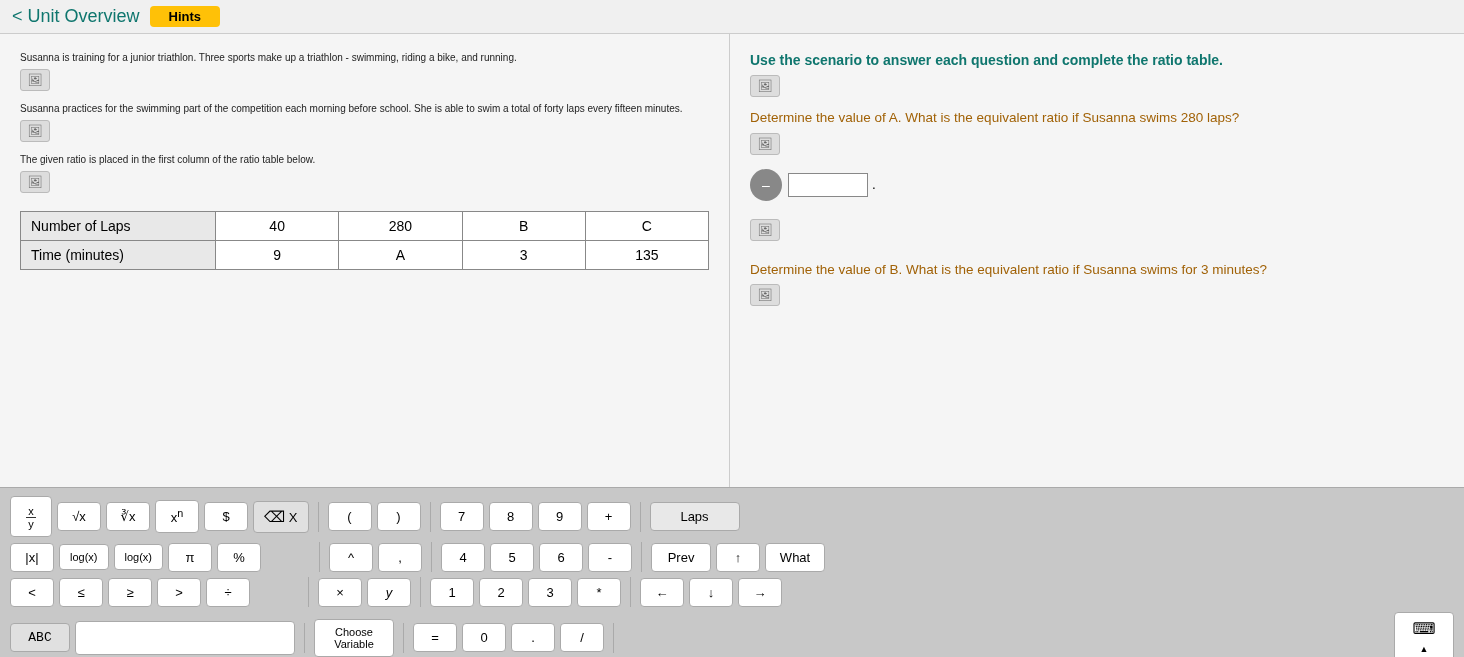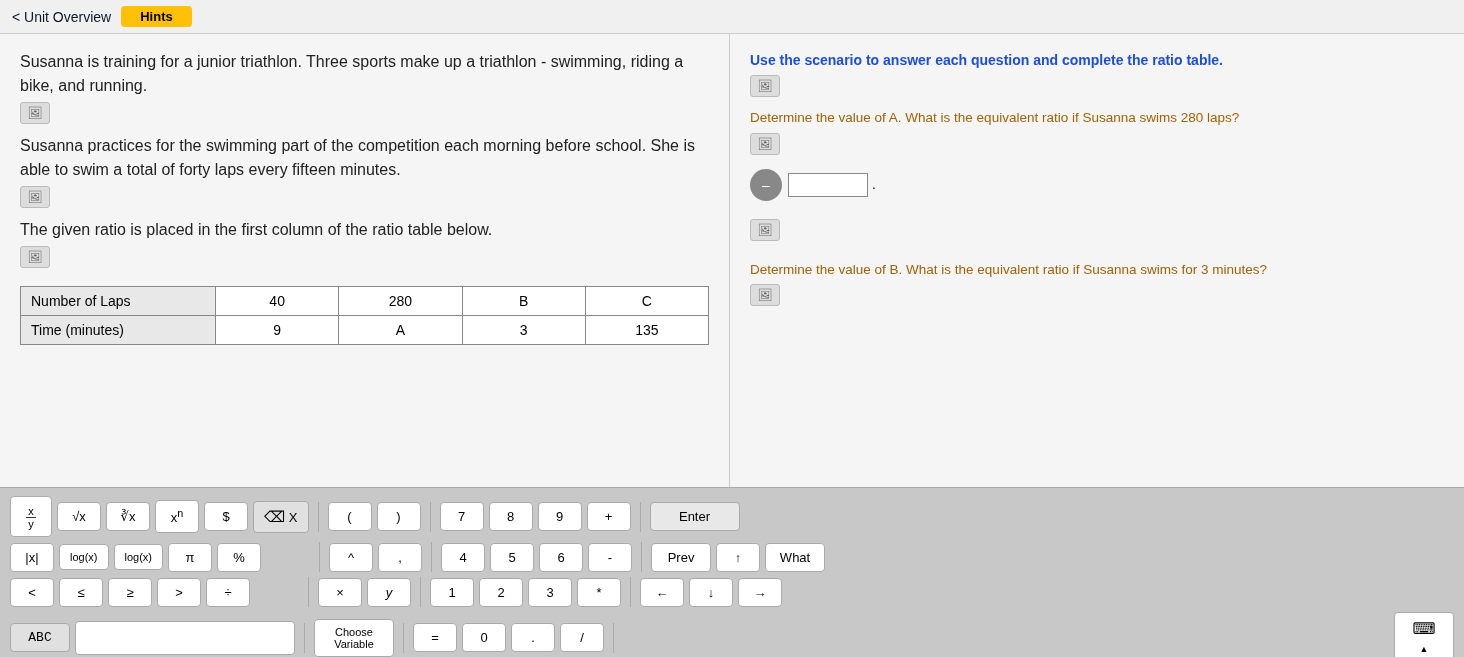--- a/index.html
+++ b/index.html
@@ -12,22 +12,22 @@
     }
     .top-bar {
       display: flex;
       align-items: center;
       gap: 10px;
       padding: 6px 12px;
       background: #f0f0f0;
       border-bottom: 1px solid #ccc;
     }
     .top-bar .back-link {
-      color: #0f172a;
-      font-size: 14px;
+      color: #0f766e;
+      font-size: 18px;
       cursor: pointer;
       text-decoration: none;
     }
     .hints-btn {
       background: #ffc107;
       border: none;
       border-radius: 4px;
       padding: 3px 19px;
       font-size: 13px;
       cursor: pointer;
@@ -44,21 +44,21 @@
     }
     .right-panel {
       flex: 1;
       padding: 16px 20px;
       background: #f5f5f5;
       display: flex;
       flex-direction: column;
       gap: 10px;
     }
     .scenario-text {
-      font-size: 16px;
+      font-size: 10px;
       color: #222;
       line-height: 1.5;
     }
     .icon-placeholder {
       width: 30px;
       height: 22px;
       background: #ddd;
       border: 1px solid #bbb;
       border-radius: 3px;
       display: inline-flex;
@@ -85,21 +85,21 @@
       font-weight: normal;
       text-align: left;
       padding-left: 10px;
     }
     .ratio-table td.value-cell {
       font-weight: normal;
     }
     .right-header {
       font-size: 14px;
       font-weight: bold;
-      color: #1d4ed8;
+      color: #0f766e;
       line-height: 1.5;
     }
     .question-text {
       font-size: 13.5px;
       color: #a16207;
       line-height: 1.6;
     }
     .inline-input {
       display: inline-block;
       border: 1px solid #888;
@@ -267,21 +267,21 @@
     </button>
     <div class="separator"></div>
     <button class="kb-btn">(</button>
     <button class="kb-btn">)</button>
     <div class="separator"></div>
     <button class="kb-btn">7</button>
     <button class="kb-btn">8</button>
     <button class="kb-btn">9</button>
     <button class="kb-btn">+</button>
     <div class="separator"></div>
-    <button class="kb-btn enter-btn">Enter</button>
+    <button class="kb-btn enter-btn">Laps</button>
   </div>
 
   <div class="kb-row">
     <button class="kb-btn">|x|</button>
     <button class="kb-btn" style="font-size:11px;">log(x)</button>
     <button class="kb-btn" style="font-size:11px;">log(x)</button>
     <button class="kb-btn">π</button>
     <button class="kb-btn">%</button>
     <div style="min-width:44px;"></div>
     <div class="separator"></div>

